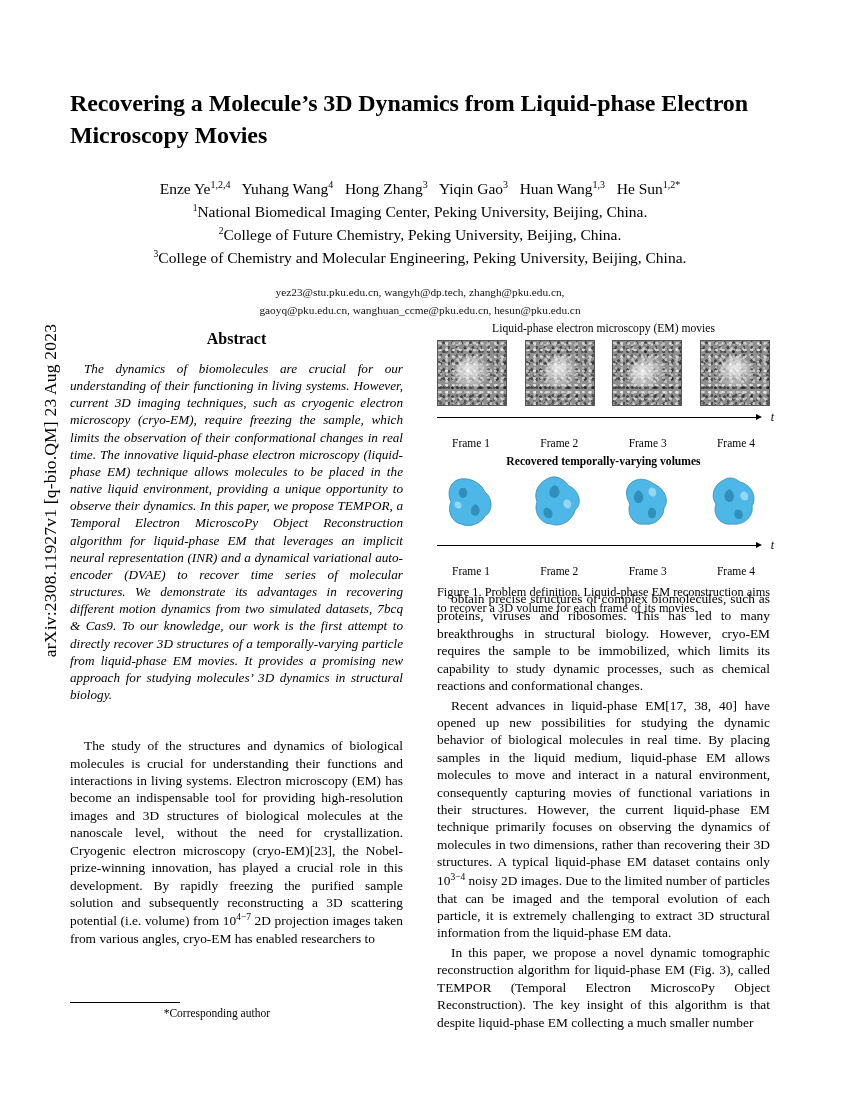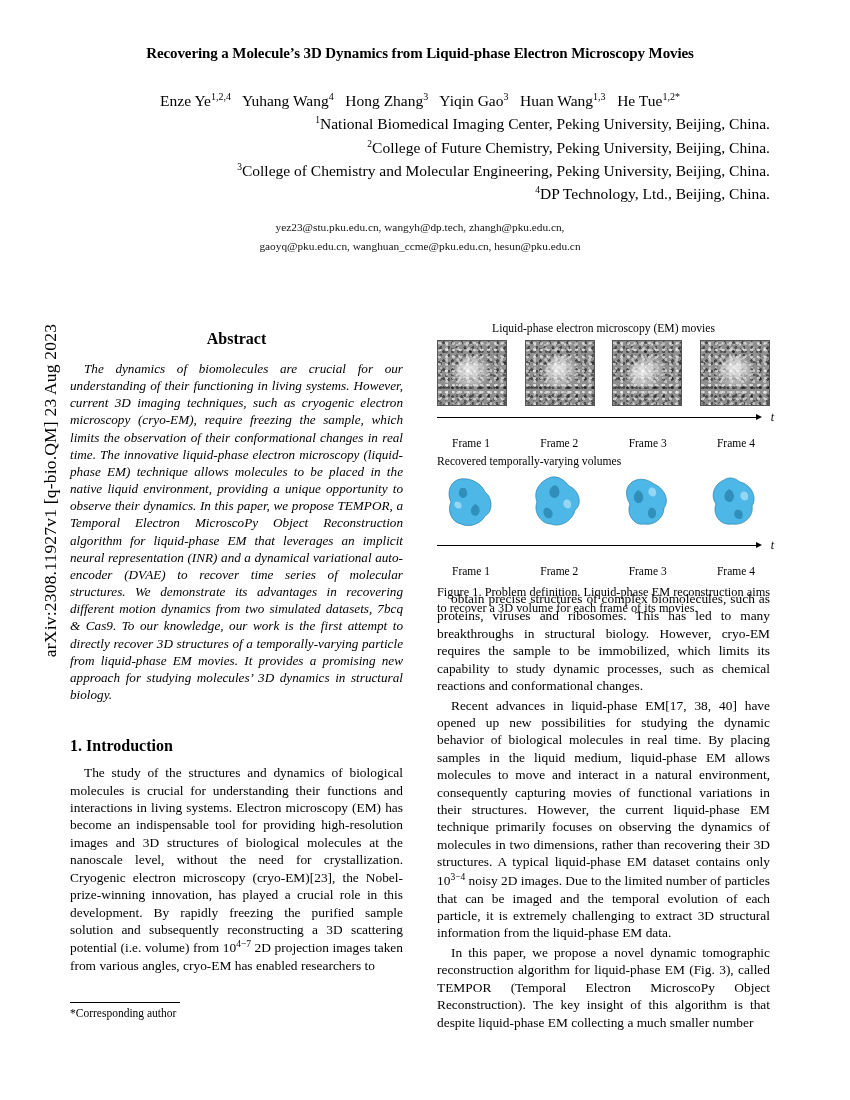--- a/index.html
+++ b/index.html
@@ -35,38 +35,37 @@
   #page {
     position: absolute;
     left: 70px;
     top: 0;
     width: 700px;
     height: 1100px;
   }
 
   
   #title {
-    margin-top: 44px;
-    font-size: 15px;
+    margin-top: 88px;
+    font-size: 24px;
     font-weight: bold;
-    text-align: center;
     line-height: 1.32;
     letter-spacing: -0.1px;
   }
 
   #authors {
     margin-top: 26px;
     text-align: center;
     font-size: 15.5px;
     line-height: 1.45;
   }
   #authors .sup { font-size: 10px; vertical-align: super; }
 
   .affil {
-    text-align: right;
+    text-align: center;
     font-size: 15.5px;
     line-height: 1.5;
   }
 
   #emails {
     margin-top: 13px;
     text-align: center;
     font-family: Liberation Serif, serif;
     font-size: 11.3px;
     line-height: 1.65;
@@ -129,21 +128,21 @@
     left: 0;
     top: 1002px;
     width: 333px;
     font-size: 11.5px;
   }
   #footnote .rule {
     width: 110px;
     border-top: 0.8px solid #000;
     margin-bottom: 4px;
   }
-  #footnote .txt { text-align: left; width: 200px; }
+  #footnote .txt { text-align: right; width: 200px; }
 
   
   #figure {
     position: absolute;
     left: 367px;
     top: 322px;
     width: 333px;
   }
   .fig-caption-top {
     font-size: 11.6px;
@@ -212,21 +211,23 @@
   }
   .labels-row {
     display: flex;
     justify-content: space-between;
     font-size: 11.5px;
     margin-top: 12px;
   }
   .labels-row span { width: 68px; text-align: center; }
   .fig-subtitle {
     font-size: 11.6px;
+    text-align: center;
     margin: 6px 0 4px 0;
+    font-weight: bold;
   }
   .vol-box {
     width: 68px;
     height: 62px;
     position: relative;
   }
   .vol-box svg { display: block; }
   .fig-caption {
     font-size: 12.3px;
     line-height: 1.27;
@@ -242,42 +243,40 @@
 <div id="page">
 
   <div id="title">Recovering a Molecule’s 3D Dynamics from Liquid-phase Electron Microscopy Movies</div>
 
   <div id="authors">
     <span><span>Enze Ye</span><span class="sup">1,2,4</span></span>&nbsp;&nbsp;
     <span><span>Yuhang Wang</span><span class="sup">4</span></span>&nbsp;&nbsp;
     <span><span>Hong Zhang</span><span class="sup">3</span></span>&nbsp;&nbsp;
     <span><span>Yiqin Gao</span><span class="sup">3</span></span>&nbsp;&nbsp;
     <span><span>Huan Wang</span><span class="sup">1,3</span></span>&nbsp;&nbsp;
-    <span><span>He Tue</span><span class="sup">1,2*</span></span>
+    <span><span>He Sun</span><span class="sup">1,2*</span></span>
   </div>
 
   <div class="affil"><span class="sup">1</span><span>National Biomedical Imaging Center, Peking University, Beijing, China.</span></div>
   <div class="affil"><span class="sup">2</span><span>College of Future Chemistry, Peking University, Beijing, China.</span></div>
   <div class="affil"><span class="sup">3</span><span>College of Chemistry and Molecular Engineering, Peking University, Beijing, China.</span></div>
-  <div class="affil"><span class="sup">4</span><span>DP Technology, Ltd., Beijing, China.</span></div>
 
   <div id="emails">
     <div>yez23@stu.pku.edu.cn, wangyh@dp.tech, zhangh@pku.edu.cn,</div>
     <div>gaoyq@pku.edu.cn, wanghuan_ccme@pku.edu.cn, hesun@pku.edu.cn</div>
   </div>
 
   <div id="columns">
 
     <div class="col col-left">
       <h2 class="section">Abstract</h2>
       <p class="abstract">The dynamics of biomolecules are crucial for our understanding of their functioning in living systems. However, current 3D imaging techniques, such as cryogenic electron microscopy (cryo-EM), require freezing the sample, which limits the observation of their conformational changes in real time. The innovative liquid-phase electron microscopy (liquid-phase EM) technique allows molecules to be placed in the native liquid environment, providing a unique opportunity to observe their dynamics. In this paper, we propose TEMPOR, a Temporal Electron MicroscoPy Object Reconstruction algorithm for liquid-phase EM that leverages an implicit neural representation (INR) and a dynamical variational auto-encoder (DVAE) to recover time series of molecular structures. We demonstrate its advantages in recovering different motion dynamics from two simulated datasets, 7bcq &amp; Cas9. To our knowledge, our work is the first attempt to directly recover 3D structures of a temporally-varying particle from liquid-phase EM movies. It provides a promising new approach for studying molecules’ 3D dynamics in structural biology.</p>
 
       <div style="height:34px"></div>
 
-      <h2 class="section-left">1. Introduction</h2>
       <p class="body first">The study of the structures and dynamics of biological molecules is crucial for understanding their functions and interactions in living systems. Electron microscopy (EM) has become an indispensable tool for providing high-resolution images and 3D structures of biological molecules at the nanoscale level, without the need for crystallization. Cryogenic electron microscopy (cryo-EM)[23], the Nobel-prize-winning innovation, has played a crucial role in this development. By rapidly freezing the purified sample solution and subsequently reconstructing a 3D scattering potential (i.e. volume) from 10<span class="sup">4−7</span> 2D projection images taken from various angles, cryo-EM has enabled researchers to</p>
     </div>
 
     <div class="col col-right">
       <div style="height:260px"></div>
       <p class="body">obtain precise structures of complex biomolecules, such as proteins, viruses and ribosomes. This has led to many breakthroughs in structural biology. However, cryo-EM requires the sample to be immobilized, which limits its capability to study dynamic processes, such as chemical reactions and conformational changes.</p>
       <p class="body">Recent advances in liquid-phase EM[17, 38, 40] have opened up new possibilities for studying the dynamic behavior of biological molecules in real time. By placing samples in the liquid medium, liquid-phase EM allows molecules to move and interact in a natural environment, consequently capturing movies of functional variations in their structures. However, the current liquid-phase EM technique primarily focuses on observing the dynamics of molecules in two dimensions, rather than recovering their 3D structures. A typical liquid-phase EM dataset contains only 10<span class="sup">3−4</span> noisy 2D images. Due to the limited number of particles that can be imaged and the temporal evolution of each particle, it is extremely challenging to extract 3D structural information from the liquid-phase EM data.</p>
       <p class="body">In this paper, we propose a novel dynamic tomographic reconstruction algorithm for liquid-phase EM (Fig. 3), called TEMPOR (Temporal Electron MicroscoPy Object Reconstruction). The key insight of this algorithm is that despite liquid-phase EM collecting a much smaller number</p>
     </div>
 

